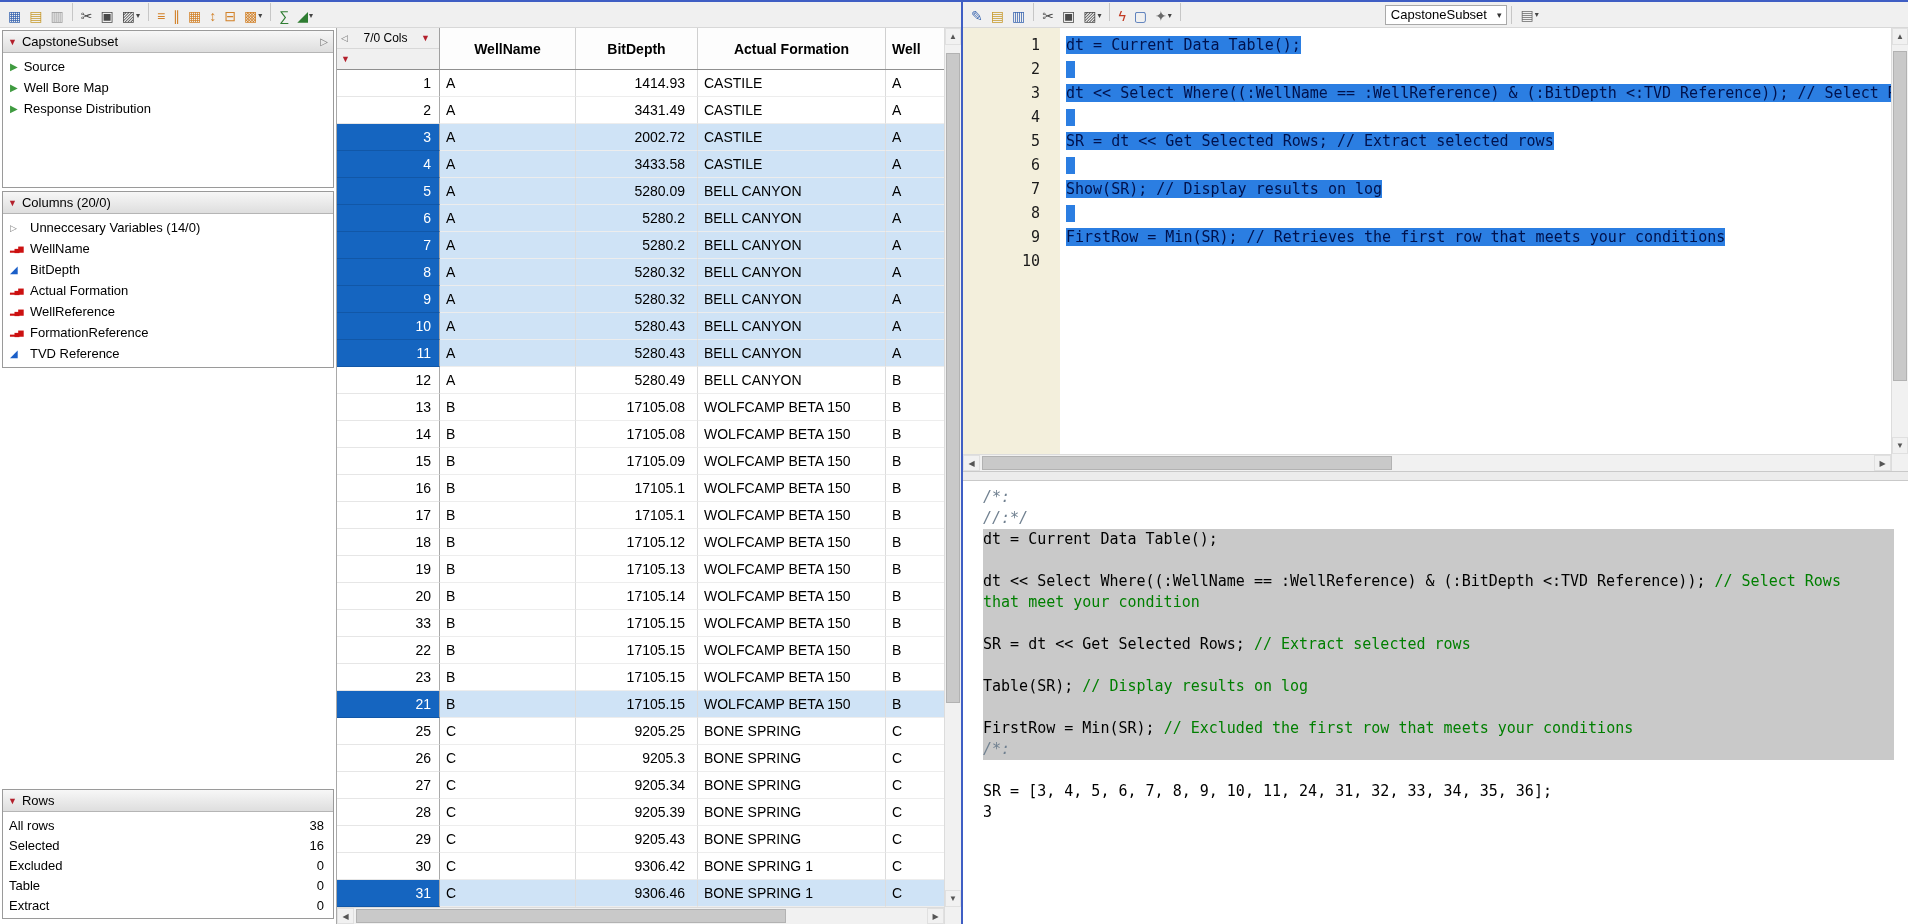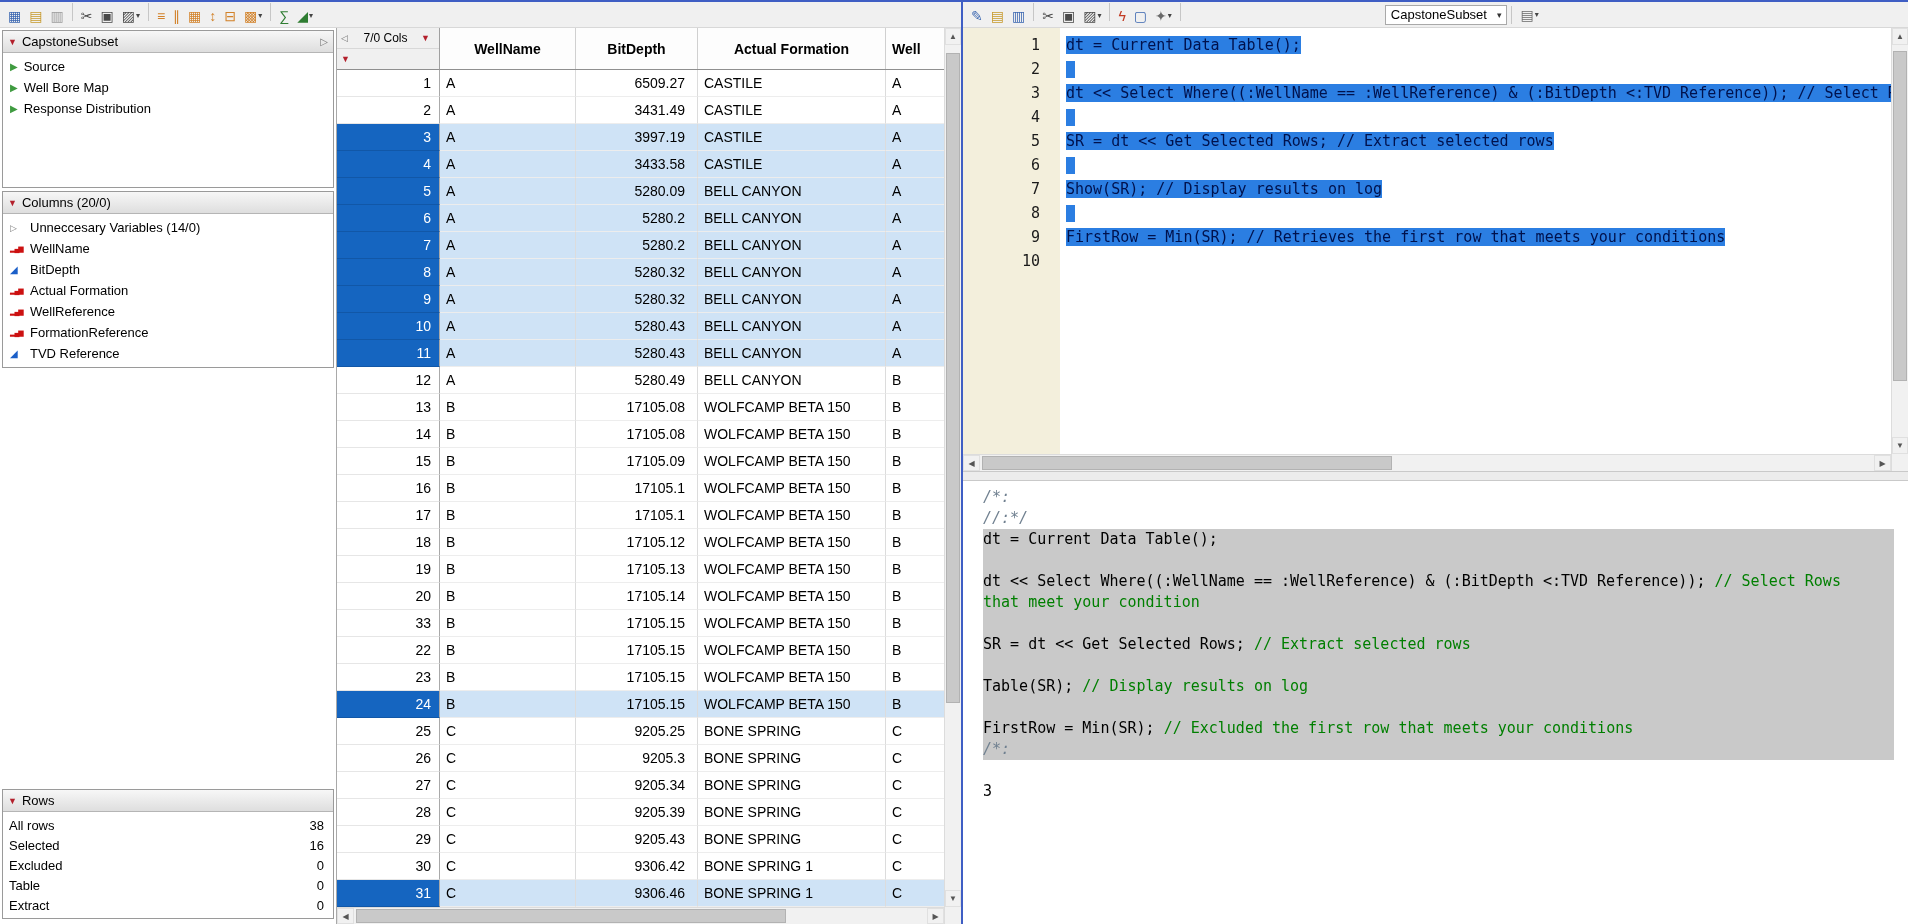--- a/index.html
+++ b/index.html
@@ -244,35 +244,35 @@
                 <div class="col-h c0">WellName</div>
                 <div class="col-h c1">BitDepth</div>
                 <div class="col-h c2">Actual Formation</div>
                 <div class="col-h c3">Well</div>
               </div>
           </div>
           <div class="grid-rows" id="grid-rows">
               <div class="grid-row">
                 <div class="cell-num">1</div>
                 <div class="cell c0">A</div>
-                <div class="cell c1">6509.27</div>
+                <div class="cell c1">1414.93</div>
                 <div class="cell c2">CASTILE</div>
                 <div class="cell c3">A</div>
               </div>
               <div class="grid-row">
                 <div class="cell-num">2</div>
                 <div class="cell c0">A</div>
                 <div class="cell c1">3431.49</div>
                 <div class="cell c2">CASTILE</div>
                 <div class="cell c3">A</div>
               </div>
               <div class="grid-row sel">
                 <div class="cell-num sel">3</div>
                 <div class="cell c0">A</div>
-                <div class="cell c1">3997.19</div>
+                <div class="cell c1">2002.72</div>
                 <div class="cell c2">CASTILE</div>
                 <div class="cell c3">A</div>
               </div>
               <div class="grid-row sel">
                 <div class="cell-num sel">4</div>
                 <div class="cell c0">A</div>
                 <div class="cell c1">3433.58</div>
                 <div class="cell c2">CASTILE</div>
                 <div class="cell c3">A</div>
               </div>
@@ -403,21 +403,21 @@
                 <div class="cell c3">B</div>
               </div>
               <div class="grid-row">
                 <div class="cell-num">23</div>
                 <div class="cell c0">B</div>
                 <div class="cell c1">17105.15</div>
                 <div class="cell c2">WOLFCAMP BETA 150</div>
                 <div class="cell c3">B</div>
               </div>
               <div class="grid-row sel">
-                <div class="cell-num sel">24</div>
+                <div class="cell-num sel">21</div>
                 <div class="cell c0">B</div>
                 <div class="cell c1">17105.15</div>
                 <div class="cell c2">WOLFCAMP BETA 150</div>
                 <div class="cell c3">B</div>
               </div>
               <div class="grid-row">
                 <div class="cell-num">25</div>
                 <div class="cell c0">C</div>
                 <div class="cell c1">9205.25</div>
                 <div class="cell c2">BONE SPRING</div>
@@ -578,17 +578,18 @@
           <div class="log-line"><span class="log-code">dt &lt;&lt; Select Where((:WellName == :WellReference) &amp; (:BitDepth &lt;:TVD Reference)); </span><span class="log-comment">// Select Rows that meet your condition</span></div>
           <div class="log-line">&nbsp;</div>
           <div class="log-line"><span class="log-code">SR = dt &lt;&lt; Get Selected Rows; </span><span class="log-comment">// Extract selected rows</span></div>
           <div class="log-line">&nbsp;</div>
           <div class="log-line"><span class="log-code">Table(SR); </span><span class="log-comment">// Display results on log</span></div>
           <div class="log-line">&nbsp;</div>
           <div class="log-line"><span class="log-code">FirstRow = Min(SR); </span><span class="log-comment">// Excluded the first row that meets your conditions</span></div>
           <div class="log-line"><span class="log-marker">/*:</span></div>
         </div>
         <div class="log-line">&nbsp;</div>
+        <div class="log-line"><span class="log-code">SR = [3, 4, 5, 6, 7, 8, 9, 10, 11, 24, 31, 32, 33, 34, 35, 36];</span></div>
         <div class="log-line"><span class="log-code">3</span></div>
       </div>
   </section>
 
 </div>
 
 </body></html>

